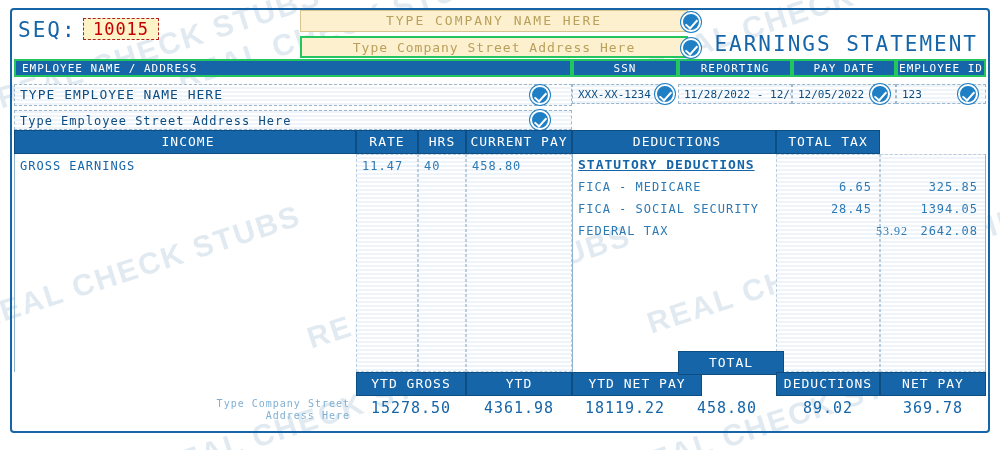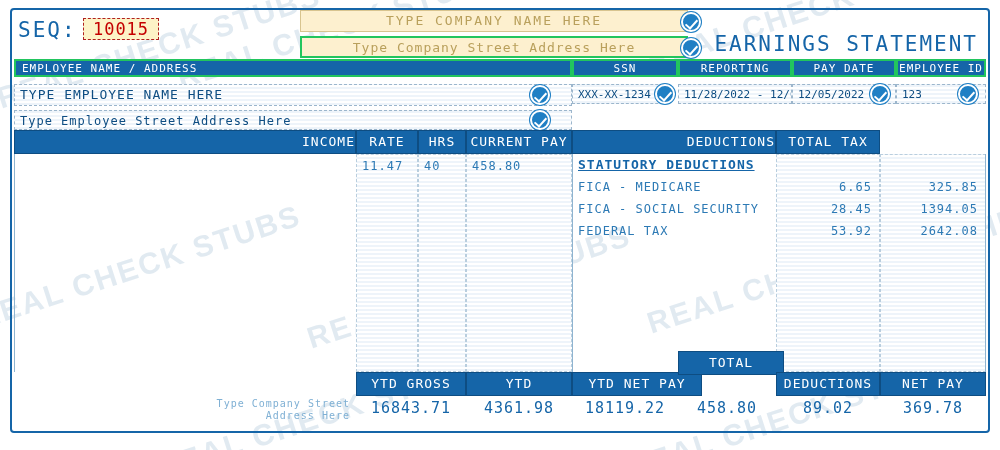--- a/index.html
+++ b/index.html
@@ -122,21 +122,21 @@
   .thead {
     position: absolute;
     background: #1565a8;
     color: #ffffff;
     font-size: 13px;
     letter-spacing: 1px;
     line-height: 22px;
     border: 1px solid #0e4d82;
   }
   .thead.center { text-align: center; }
-  .thead.left { text-align: right; padding-left: 6px; }
+  .thead.left { text-align: center; padding-left: 6px; }
 
   .cell {
     position: absolute;
     font-size: 12px;
     color: #2d7ab5;
     line-height: 18px;
     letter-spacing: 1px;
     white-space: nowrap;
   }
   .cell.right { text-align: right; }
@@ -233,46 +233,47 @@
   <div class="gridbox" style="left:356px; top:154px; width:62px;  height:218px;"></div>
   <div class="gridbox" style="left:418px; top:154px; width:48px;  height:218px;"></div>
   <div class="gridbox" style="left:466px; top:154px; width:106px; height:218px;"></div>
   <div class="gridbox" style="left:776px; top:154px; width:104px; height:218px;"></div>
   <div class="gridbox" style="left:880px; top:154px; width:106px; height:218px;"></div>
 
   <div class="vline" style="left:572px; top:154px; height:218px;"></div>
   <div class="vline" style="left:14px;  top:154px; height:218px;"></div>
   <div class="vline" style="left:985px; top:154px; height:218px;"></div>
 
+  <div class="cell dark" style="left:20px;  top:157px;">GROSS EARNINGS</div>
   <div class="cell" style="left:362px; top:157px;">11.47</div>
   <div class="cell" style="left:424px; top:157px;">40</div>
   <div class="cell" style="left:472px; top:157px;">458.80</div>
 
   <div class="cell dark bold underline" style="left:578px; top:156px; font-size:13px;">STATUTORY DEDUCTIONS</div>
 
   <div class="cell" style="left:578px; top:178px;">FICA - MEDICARE</div>
   <div class="cell right" style="left:776px; top:178px; width:96px;">6.65</div>
   <div class="cell right" style="left:880px; top:178px; width:98px;">325.85</div>
 
   <div class="cell" style="left:578px; top:200px;">FICA - SOCIAL SECURITY</div>
   <div class="cell right" style="left:776px; top:200px; width:96px;">28.45</div>
   <div class="cell right" style="left:880px; top:200px; width:98px;">1394.05</div>
 
   <div class="cell" style="left:578px; top:222px;">FEDERAL TAX</div>
-  <div class="cell right" style="left:776px; top:222px; width:96px;">53.92</div>
+  <div class="cell right" style="left:812px; top:222px; width:96px;font-family:Liberation Serif, serif;">53.92</div>
   <div class="cell right" style="left:880px; top:222px; width:98px;">2642.08</div>
 
   <div class="thead center" style="left:356px; top:372px; width:110px; height:24px;">YTD GROSS</div>
   <div class="thead center" style="left:466px; top:372px; width:106px; height:24px;">YTD DEDUCTIONS</div>
   <div class="thead center" style="left:572px; top:372px; width:130px; height:24px;">YTD NET PAY</div>
   <div class="thead center" style="left:678px; top:351px; width:106px;  height:24px;">TOTAL</div>
   <div class="thead center" style="left:776px; top:372px; width:104px; height:24px;">DEDUCTIONS</div>
   <div class="thead center" style="left:880px; top:372px; width:106px; height:24px;">NET PAY</div>
 
-  <div class="totval" style="left:356px; top:398px; width:110px;">16843.71</div>
+  <div class="totval" style="left:356px; top:398px; width:110px;">15278.50</div>
   <div class="totval" style="left:466px; top:398px; width:106px;">4361.98</div>
   <div class="totval" style="left:572px; top:398px; width:106px;">18119.22</div>
   <div class="totval" style="left:678px; top:398px; width:98px;">458.80</div>
   <div class="totval" style="left:776px; top:398px; width:104px;">89.02</div>
   <div class="totval" style="left:880px; top:398px; width:106px;">369.78</div>
 
   <div class="cofoot" style="left:160px; top:398px; width:190px;">Type Company Street</div>
   <div class="cofoot" style="left:160px; top:410px; width:190px;">Address Here</div>
 
 </div>

